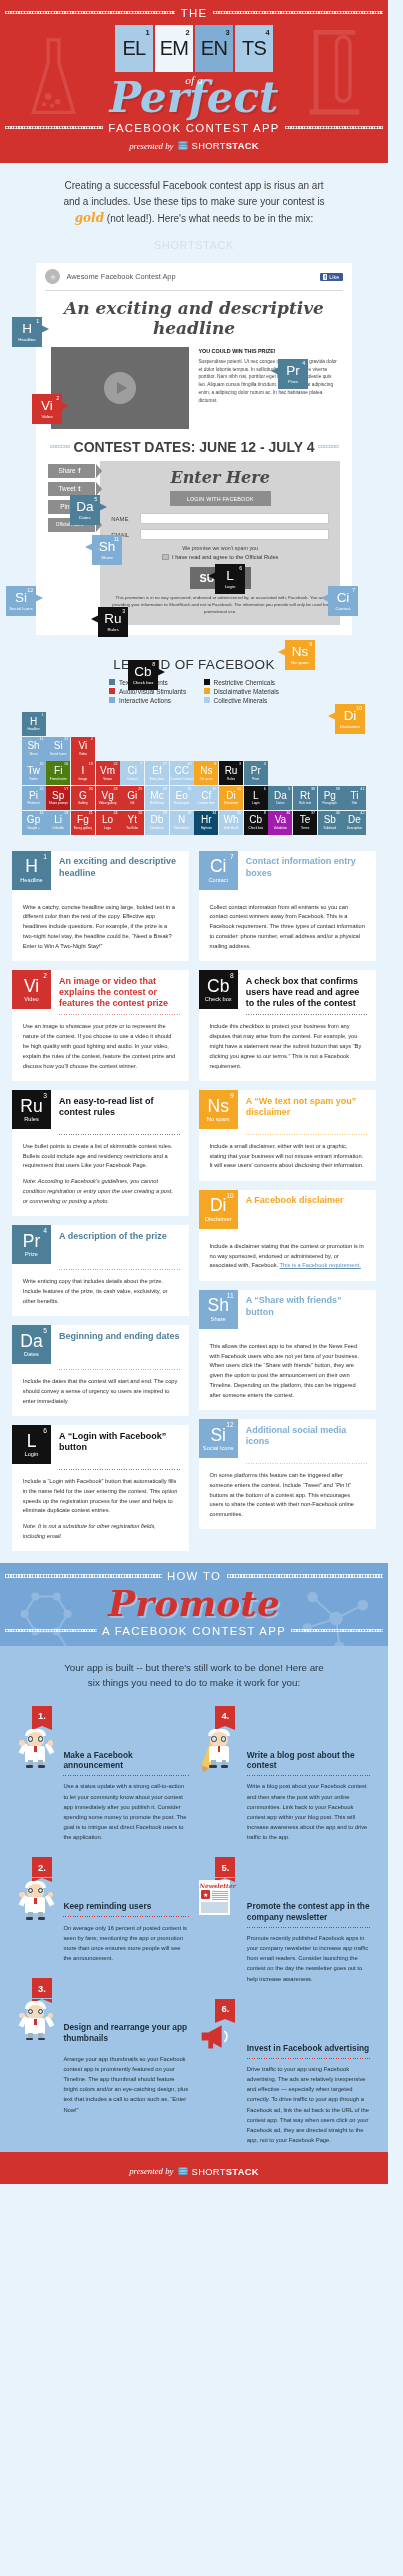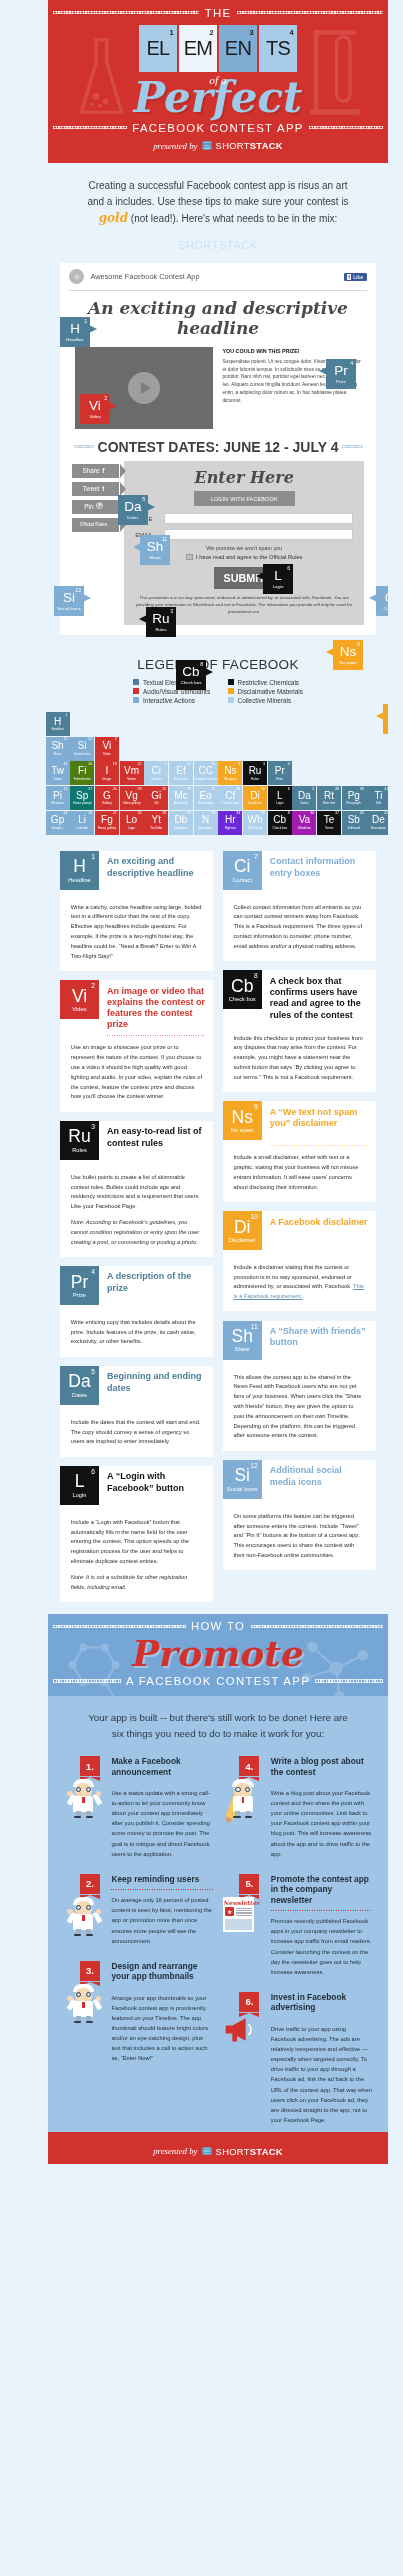--- a/index.html
+++ b/index.html
@@ -3,21 +3,21 @@
 <meta charset="utf-8">
 <style>
   * { box-sizing: border-box; margin: 0; padding: 0; }
   body {
     width: 404px;
     font-family: "Liberation Sans", sans-serif;
     background: #e8f3fb;
     color: #333;
     -webkit-font-smoothing: antialiased;
   }
-  .page { width: 388px; position: relative; overflow: hidden; padding-left: 48px; }
+  .page { width: 388px; position: relative; overflow: hidden; }
 
   
   .hero {
     background: #d2322d;
     padding: 6.7px 0 12px;
     position: relative;
     overflow: hidden;
   }
   .hero-deco { position: absolute; opacity: .12; }
   .flask {
@@ -259,21 +259,21 @@
   .snum {
     background: #d2322d; color: #fff; width: 20px; height: 20px;
     display: flex; align-items: center; justify-content: center;
     font-size: 9.4px; font-weight: bold; position: relative; margin-left: 16px;
   }
   .snum::after {
     content: ""; position: absolute; bottom: -4.7px; left: 0;
     border-left: 10px solid #d2322d; border-right: 10px solid #d2322d;
     border-bottom: 4.7px solid transparent;
   }
-  .step-right { flex: 1; }
+  .step-right { flex: 1; margin-top: 44px; }
   .step-title { font-size: 8.4px; font-weight: bold; color: #1f2d38; line-height: 1.25; }
   .step-dot {
     height: 0.7px; margin: 4.7px 0 5.4px;
     background: repeating-linear-gradient(to right, #d2322d 0 1px, transparent 1px 2.4px);
   }
   .step-body { font-size: 5.8px; line-height: 1.75; color: #1f2d38; }
 
   
   .mascot { width: 35px; height: 39px; position: relative; margin: 2.7px 0 0 2.7px; }
   .m-head { position: absolute; left: 8px; top: 4px; width: 17.5px; height: 15px; background: #f7d9b8; border-radius: 8px 8px 6.7px 6.7px; }
@@ -655,21 +655,21 @@
         </div>
         <div class="cell empty"></div>
         <div class="cell empty"></div>
         <div class="cell empty"></div>
         <div class="cell empty"></div>
         <div class="cell" style="background: rgb(127, 173, 211);">
           <span class="n">13</span>
           <span class="s">Pi</span>
           <span class="l">Pinterest</span>
         </div>
-        <div class="cell" style="background: #0f766e;">
+        <div class="cell" style="background: #b91c1c;">
           <span class="n">17</span>
           <span class="s">Sp</span>
           <span class="l">Share prompt</span>
         </div>
         <div class="cell" style="background: rgb(210, 50, 45);">
           <span class="n">20</span>
           <span class="s">G</span>
           <span class="l">Gallery</span>
         </div>
         <div class="cell" style="background: rgb(210, 50, 45);">
@@ -755,21 +755,21 @@
         <div class="cell" style="background: rgb(173, 207, 233);">
           <span class="n">29</span>
           <span class="s">Db</span>
           <span class="l">Database</span>
         </div>
         <div class="cell" style="background: rgb(173, 207, 233);">
           <span class="n">32</span>
           <span class="s">N</span>
           <span class="l">Newsletter</span>
         </div>
-        <div class="cell" style="background: #6d28d9;">
+        <div class="cell" style="background: #0c4a6e;">
           <span class="n">34</span>
           <span class="s">Hr</span>
           <span class="l">Highrise</span>
         </div>
         <div class="cell" style="background: rgb(173, 207, 233);">
           <span class="n">35</span>
           <span class="s">Wh</span>
           <span class="l">Web Hook</span>
         </div>
         <div class="cell" style="background: rgb(17, 17, 17);">

